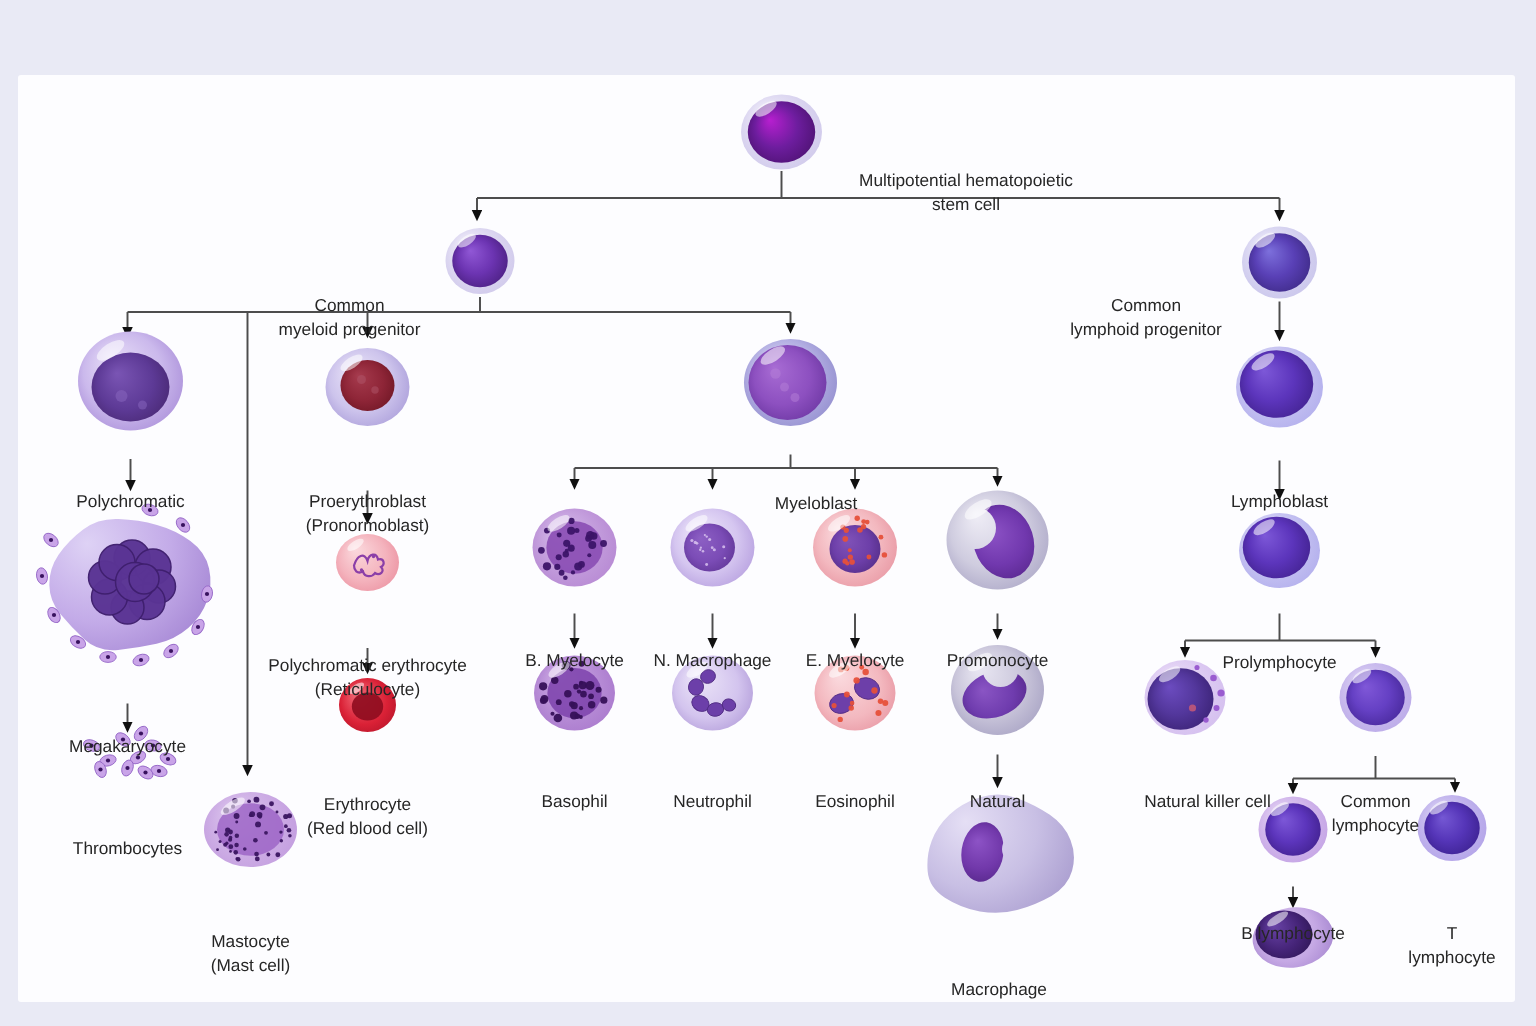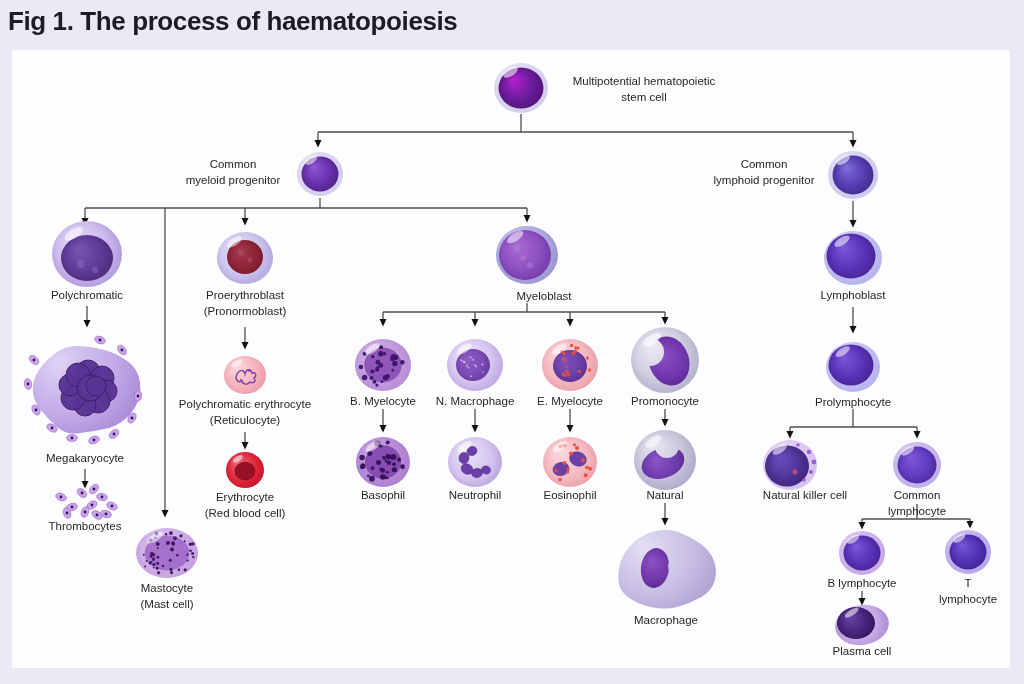--- a/index.html
+++ b/index.html
@@ -16,28 +16,27 @@
     color:#1c1c26;
   }
   #panel{
     position:absolute;left:12px;top:50px;width:998px;height:618px;
     background:#fdfdff;border-radius:2px;
   }
   #diagram-svg{position:absolute;left:0;top:0;width:1024px;height:684px;}
   .lbl{
     position:absolute;transform:translateX(-50%);
     text-align:center;font-size:11.5px;line-height:15.5px;
-    color:#262626;white-space:pre-line;
+    color:#262626;white-space:pre-line;margin-top:40px;
   }
 </style>
 </head>
 <body>
 
 <div id="stage">
-  <div id="page-title">Fig 1. The process of haematopoiesis</div>
   <div id="panel"></div>
   <svg id="diagram-svg">
       <defs>
         <marker id="arw" markerWidth="8" markerHeight="8" refX="1" refY="3.5" orient="auto" markerUnits="userSpaceOnUse">
           <path d="M0,0 L7.5,3.5 L0,7 Z" fill="#101010"></path>
         </marker>
         <radialGradient id="g0" gradientUnits="userSpaceOnUse" cx="521" cy="88" r="33.75" fx="508.85" fy="74.25">
           <stop offset="0" stop-color="#f3f0fb"></stop>
           <stop offset="1" stop-color="#cdc6ea"></stop>
         </radialGradient>

